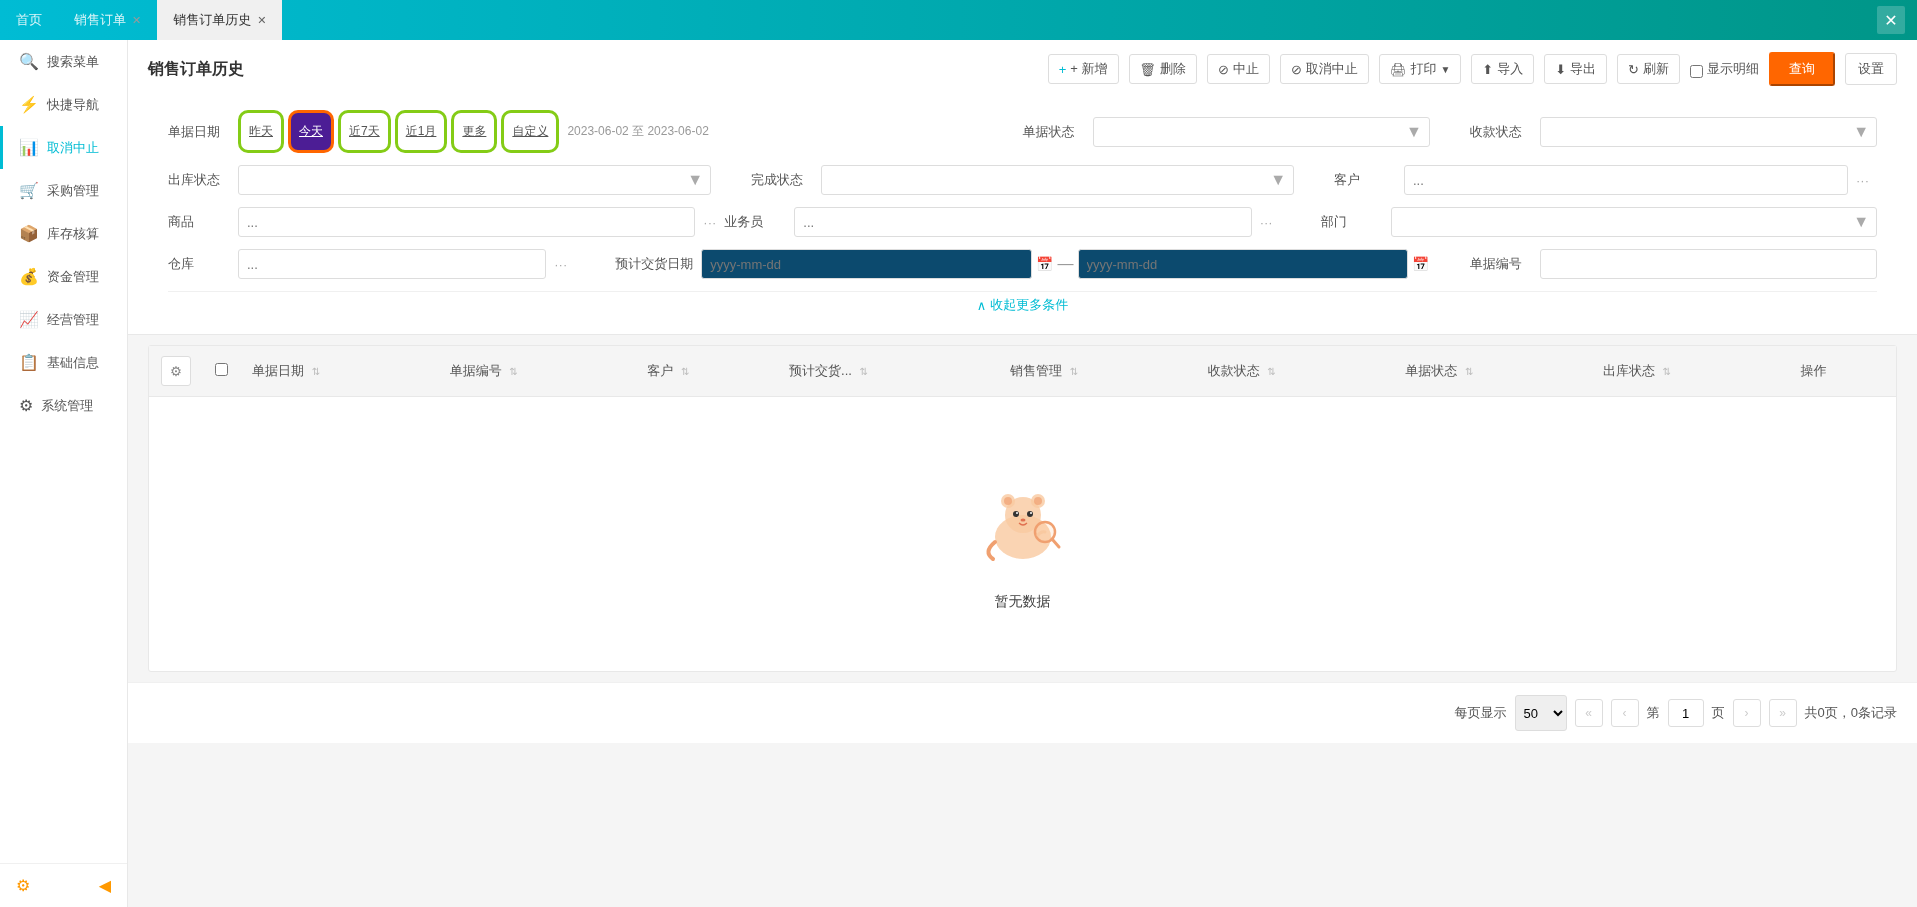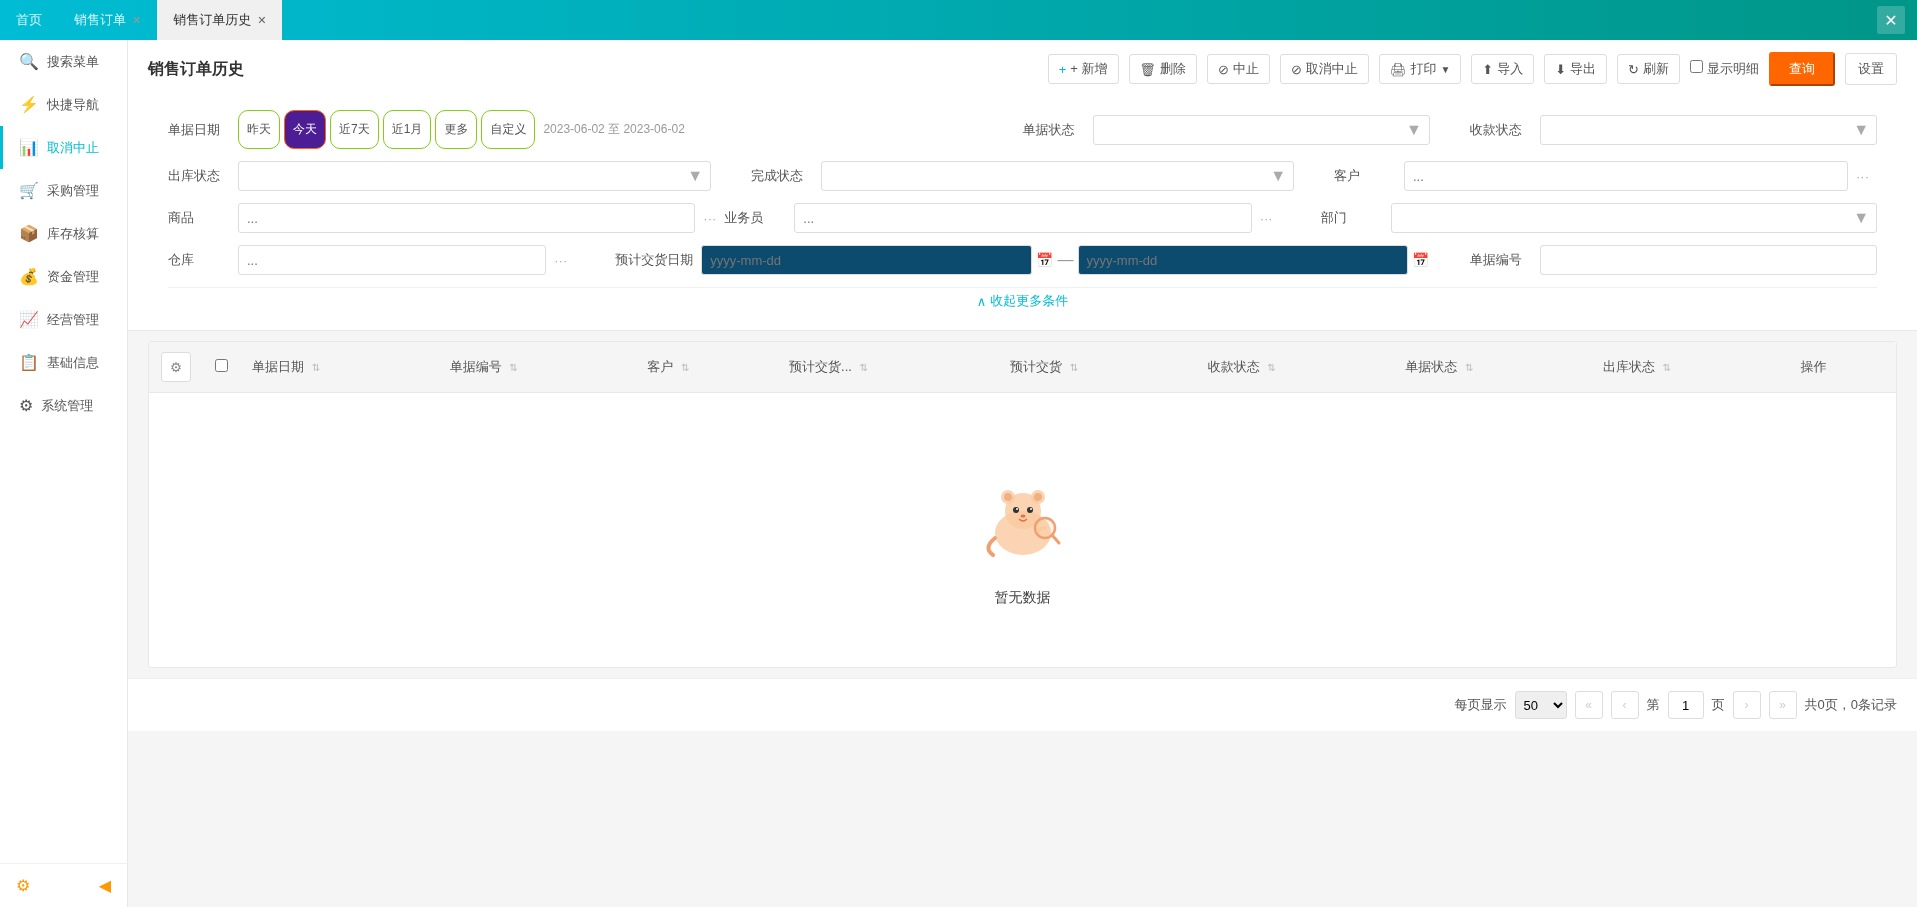--- a/index.html
+++ b/index.html
@@ -147,21 +147,21 @@
     .toolbar-btn-setting {
       background: #fff;
       color: #555;
       border: 1px solid #ddd;
       padding: 6px 12px;
       border-radius: 3px;
       cursor: pointer;
       font-size: 13px;
     }
     .checkbox-display {
-      display: flex; align-items: flex-start; gap: 4px;
+      display: flex; align-items: flex-end; gap: 4px;
       font-size: 13px; color: #555;
     }
     .checkbox-display input { cursor: pointer; }
 
     
     .filter-area {
       padding: 12px 20px;
       background: #fff;
       display: flex;
       flex-direction: column;
@@ -234,24 +234,25 @@
     .date-quick-btns {
       display: flex;
       align-items: center;
       gap: 4px;
       margin-right: 8px;
     }
     .date-quick-btn {
       padding: 10px 8px;
       font-size: 12px;
       border-radius: 10px;
-      border: 1px solid #84cc16;
+      border: 3px solid #84cc16;
       cursor: pointer;
       background: #fff;
       color: #555;
+      text-decoration: underline;
     }
     .date-quick-btn.active {
       background: #4c1d95;
       color: white;
       border-color: #ff6600;
     }
     .date-range-text {
       font-size: 12px;
       color: #999;
     }
@@ -350,21 +351,21 @@
       align-items: center;
       justify-content: flex-end;
       padding: 12px 20px;
       background: #fff;
       border-top: 1px solid #f0f0f0;
       font-size: 13px;
       color: #555;
       gap: 8px;
     }
     .page-size-select {
-      height: 28px;
+      height: 36px;
       border: 1px solid #ddd;
       border-radius: 3px;
       padding: 0 4px;
       font-size: 13px;
     }
     .pagination-btn {
       width: 28px; height: 28px;
       border: 1px solid #ddd;
       background: #fff;
       border-radius: 3px;
@@ -634,21 +635,21 @@
             </th>
             <th>
               <span>客户</span>
               <span class="sort-arrows">⇅</span>
             </th>
             <th>
               <span>预计交货...</span>
               <span class="sort-arrows">⇅</span>
             </th>
             <th>
-              <span>预计交货</span>
+              <span>销售管理</span>
               <span class="sort-arrows">⇅</span>
             </th>
             <th>
               <span>收款状态</span>
               <span class="sort-arrows">⇅</span>
             </th>
             <th>
               <span>单据状态</span>
               <span class="sort-arrows">⇅</span>
             </th>

